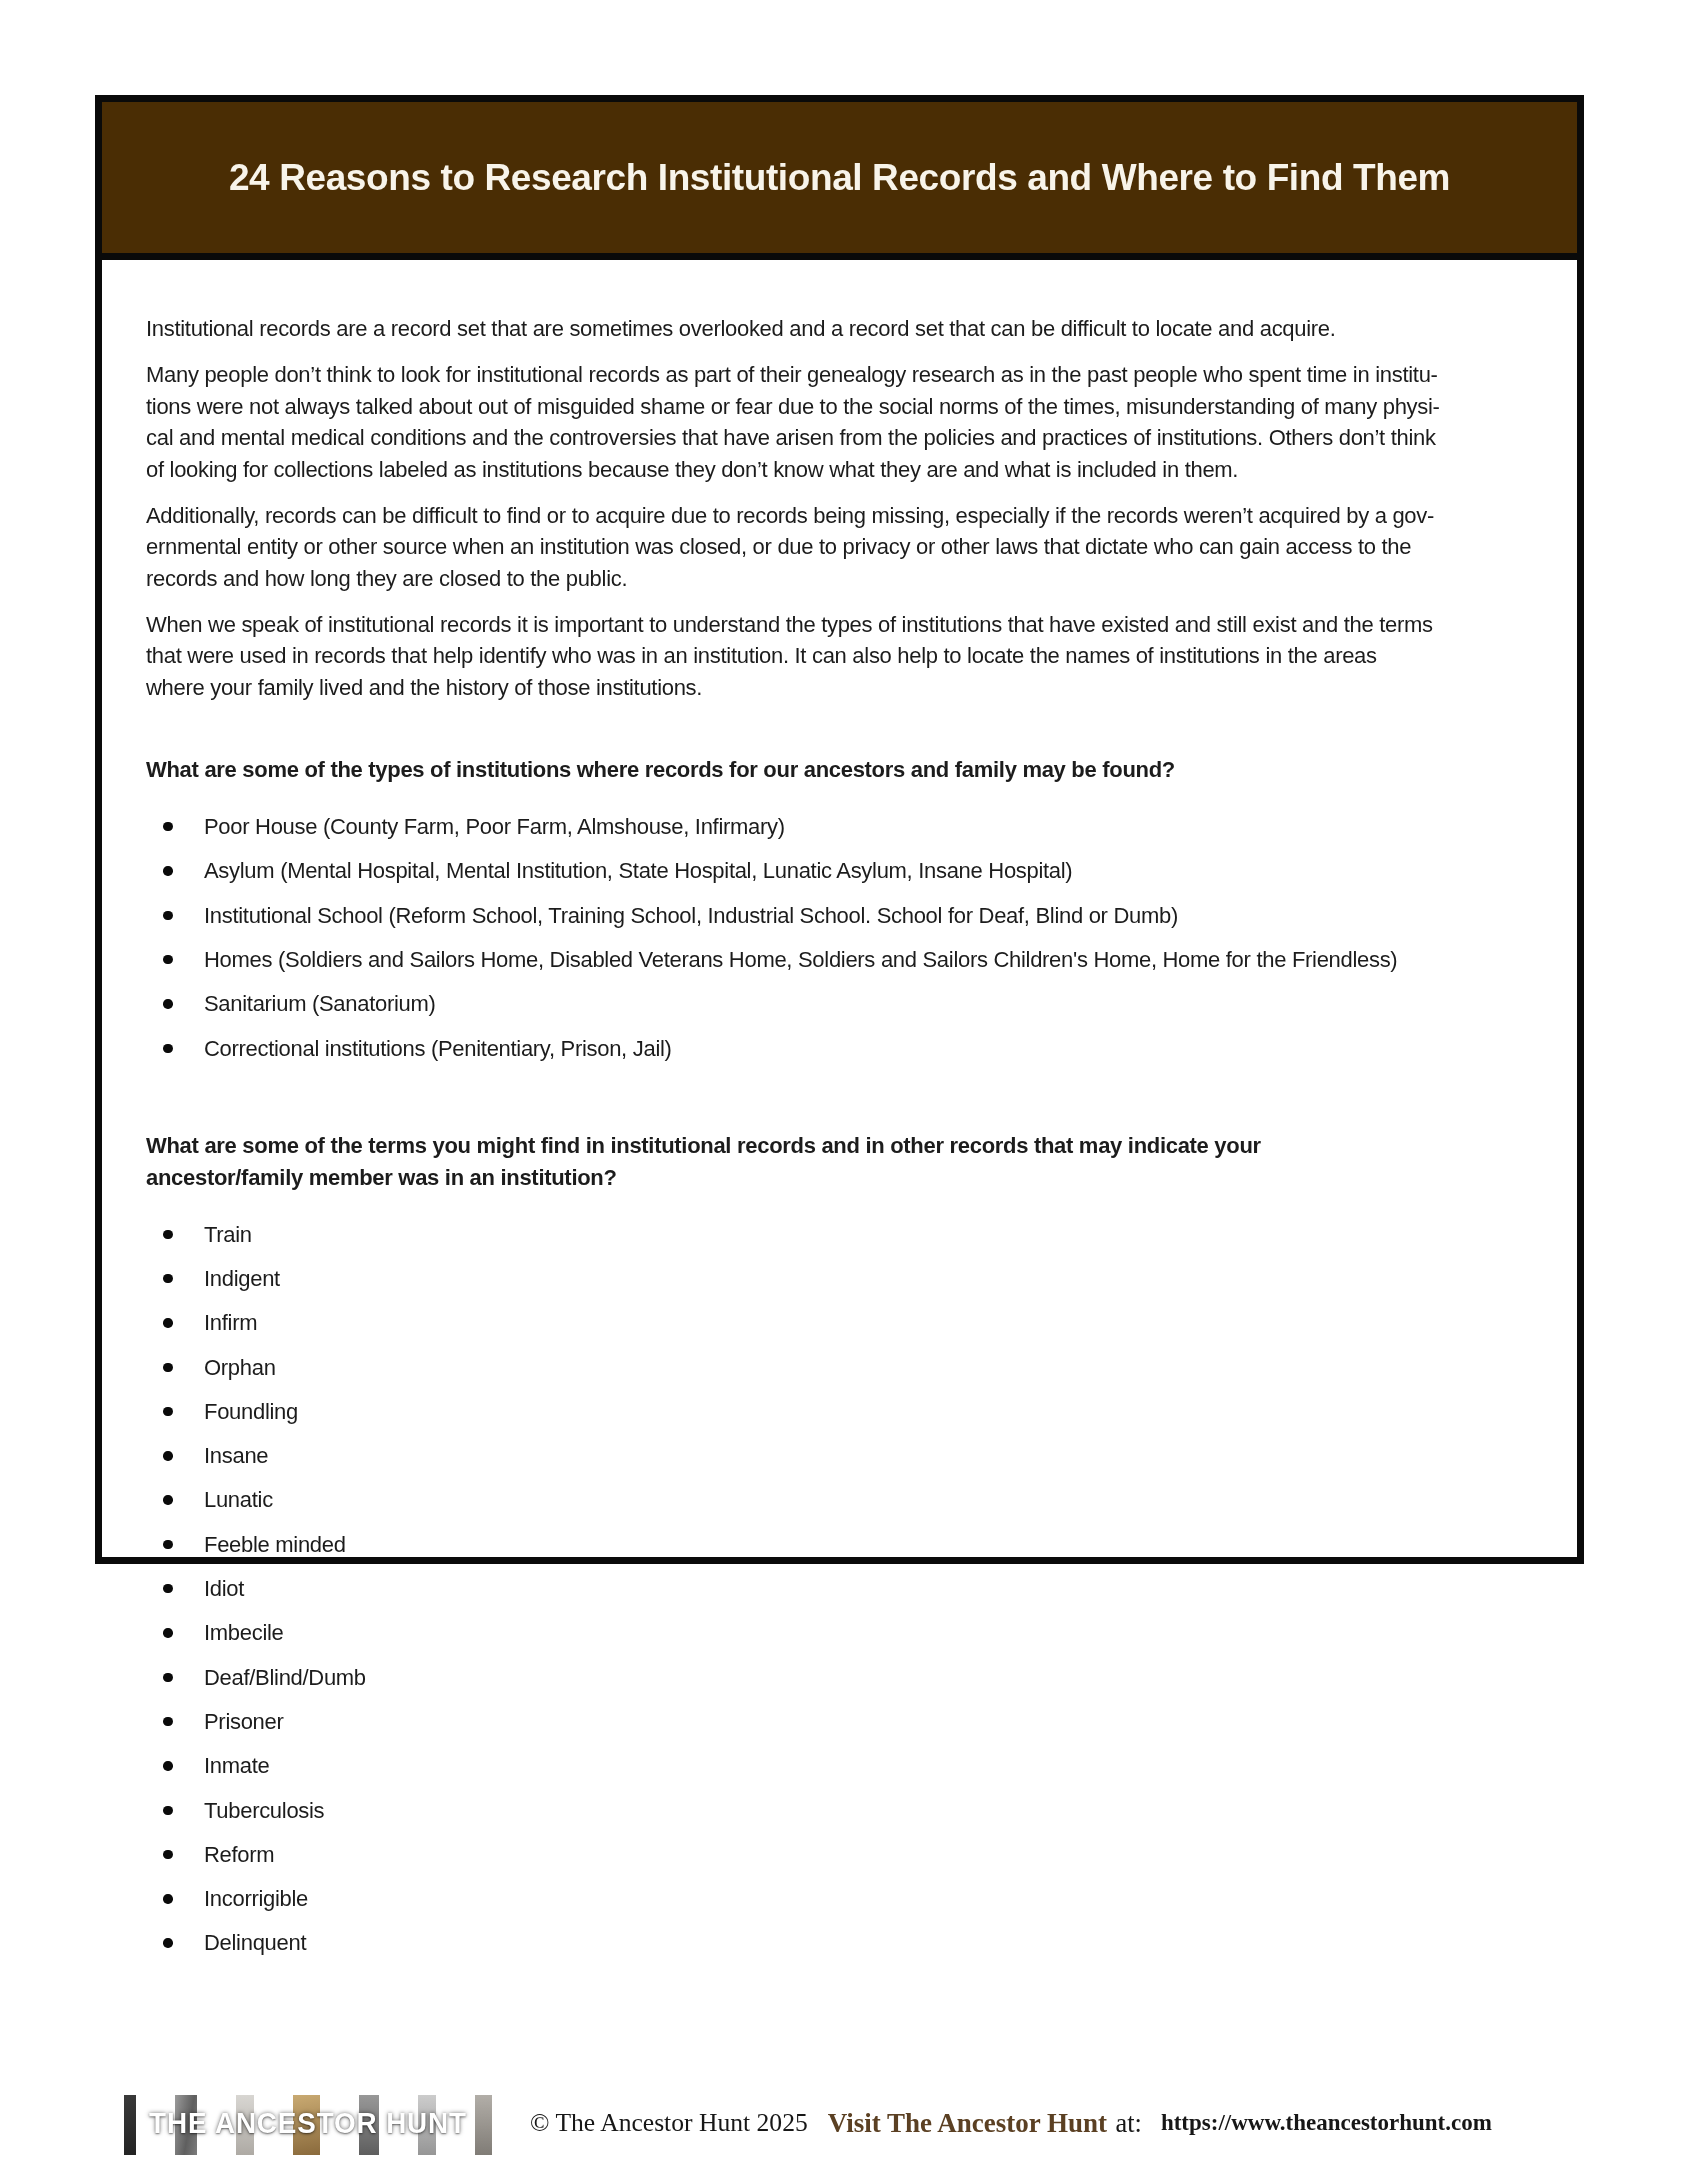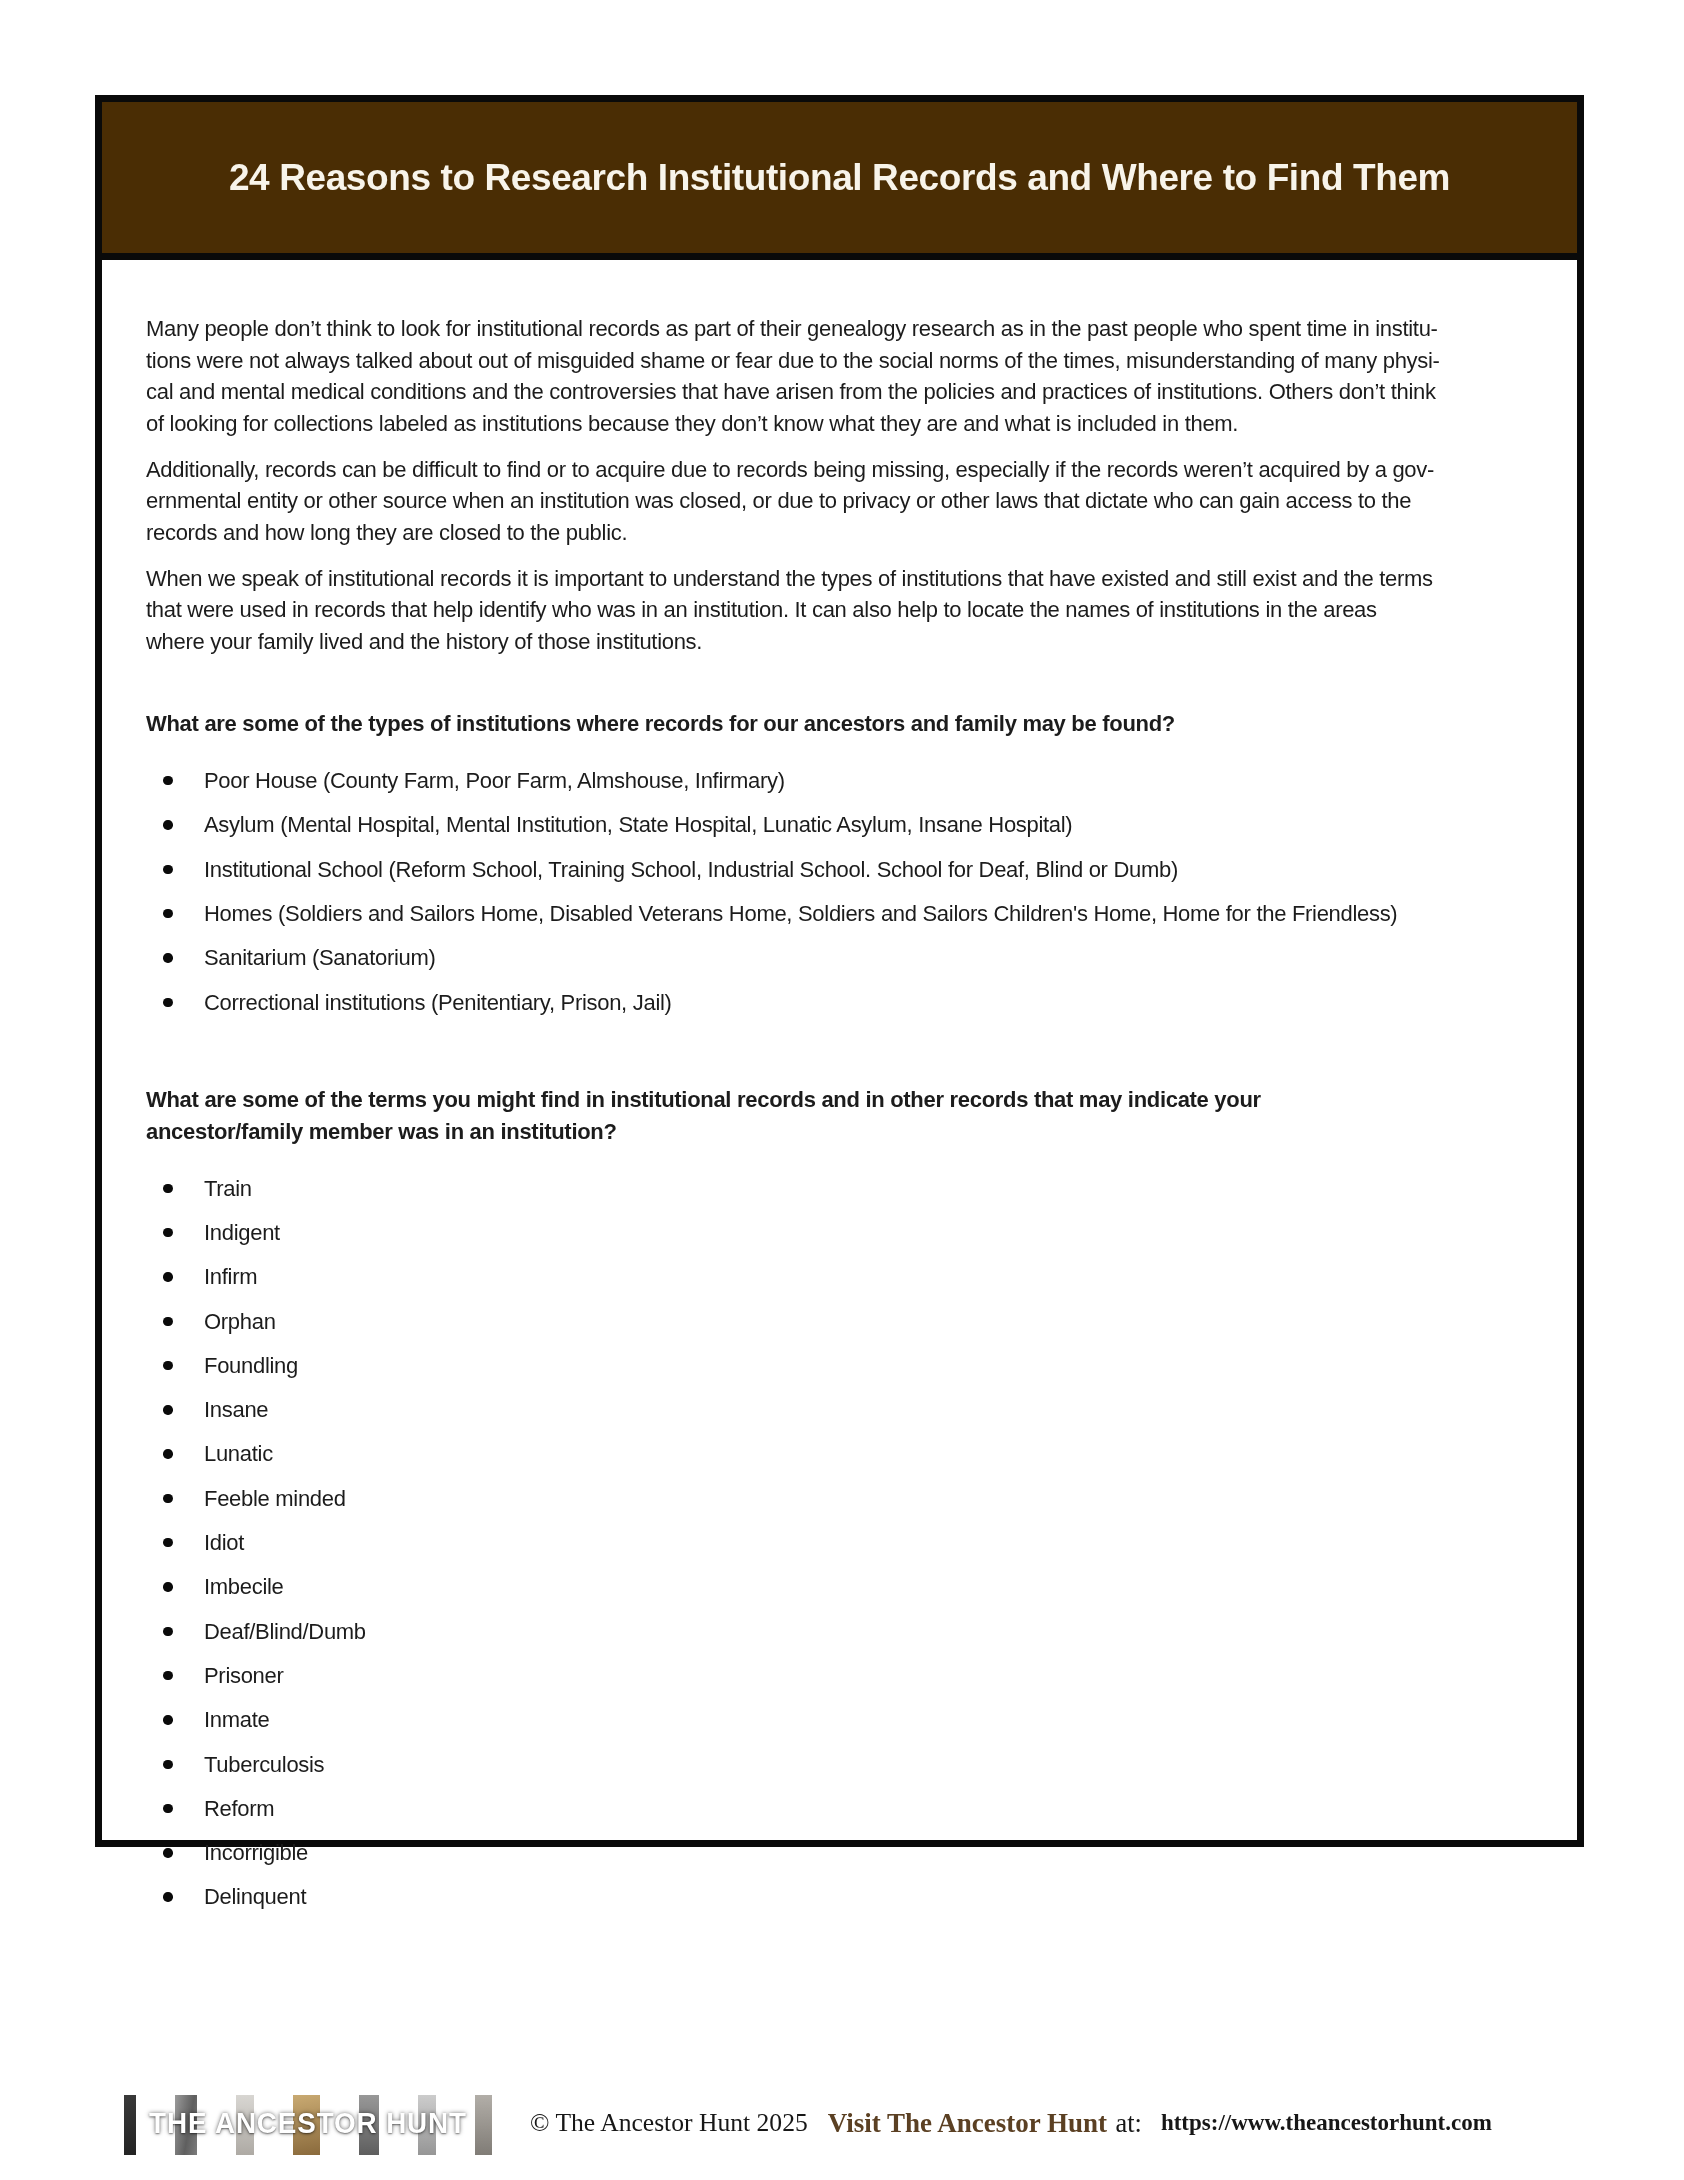--- a/index.html
+++ b/index.html
@@ -7,21 +7,21 @@
     width:1685px;height:2181px;
     background:#ffffff;
     position:relative;
     font-family:"Liberation Sans", sans-serif;
     color:#1c1c1c;
     overflow:hidden;
   }
   .page-box{
     position:absolute;
     left:95px;top:95px;
-    width:1489px;height:1752px;
+    width:1489px;height:1469px;
     border:7.7px solid #0a0a0a;
     box-sizing:border-box;
     background:#ffffff;
   }
   .title-band{
     height:151px;
     background:var(--header-bg,#4a2d04);
     border-bottom:7.7px solid #0a0a0a;
     display:flex;align-items:center;justify-content:center;
   }
@@ -127,20 +127,21 @@
 </style>
 </head>
 <body>
 
 <div class="page-box">
   <div class="title-band">
     <h1>24 Reasons to Research Institutional Records and Where to Find Them</h1>
   </div>
   <div class="content">
     <div>
+        <p>Institutional records are a record set that are sometimes overlooked and a record set that can be difficult to locate and acquire.</p>
         <p>Many people don’t think to look for institutional records as part of their genealogy research as in the past people who spent time in institu-
 tions were not always talked about out of misguided shame or fear due to the social norms of the times, misunderstanding of many physi-
 cal and mental medical conditions and the controversies that have arisen from the policies and practices of institutions. Others don’t think
 of looking for collections labeled as institutions because they don’t know what they are and what is included in them.</p>
         <p>Additionally, records can be difficult to find or to acquire due to records being missing, especially if the records weren’t acquired by a gov-
 ernmental entity or other source when an institution was closed, or due to privacy or other laws that dictate who can gain access to the
 records and how long they are closed to the public.</p>
         <p>When we speak of institutional records it is important to understand the types of institutions that have existed and still exist and the terms
 that were used in records that help identify who was in an institution.  It can also help to locate the names of institutions in the areas
 where your family lived and the history of those institutions.</p>

